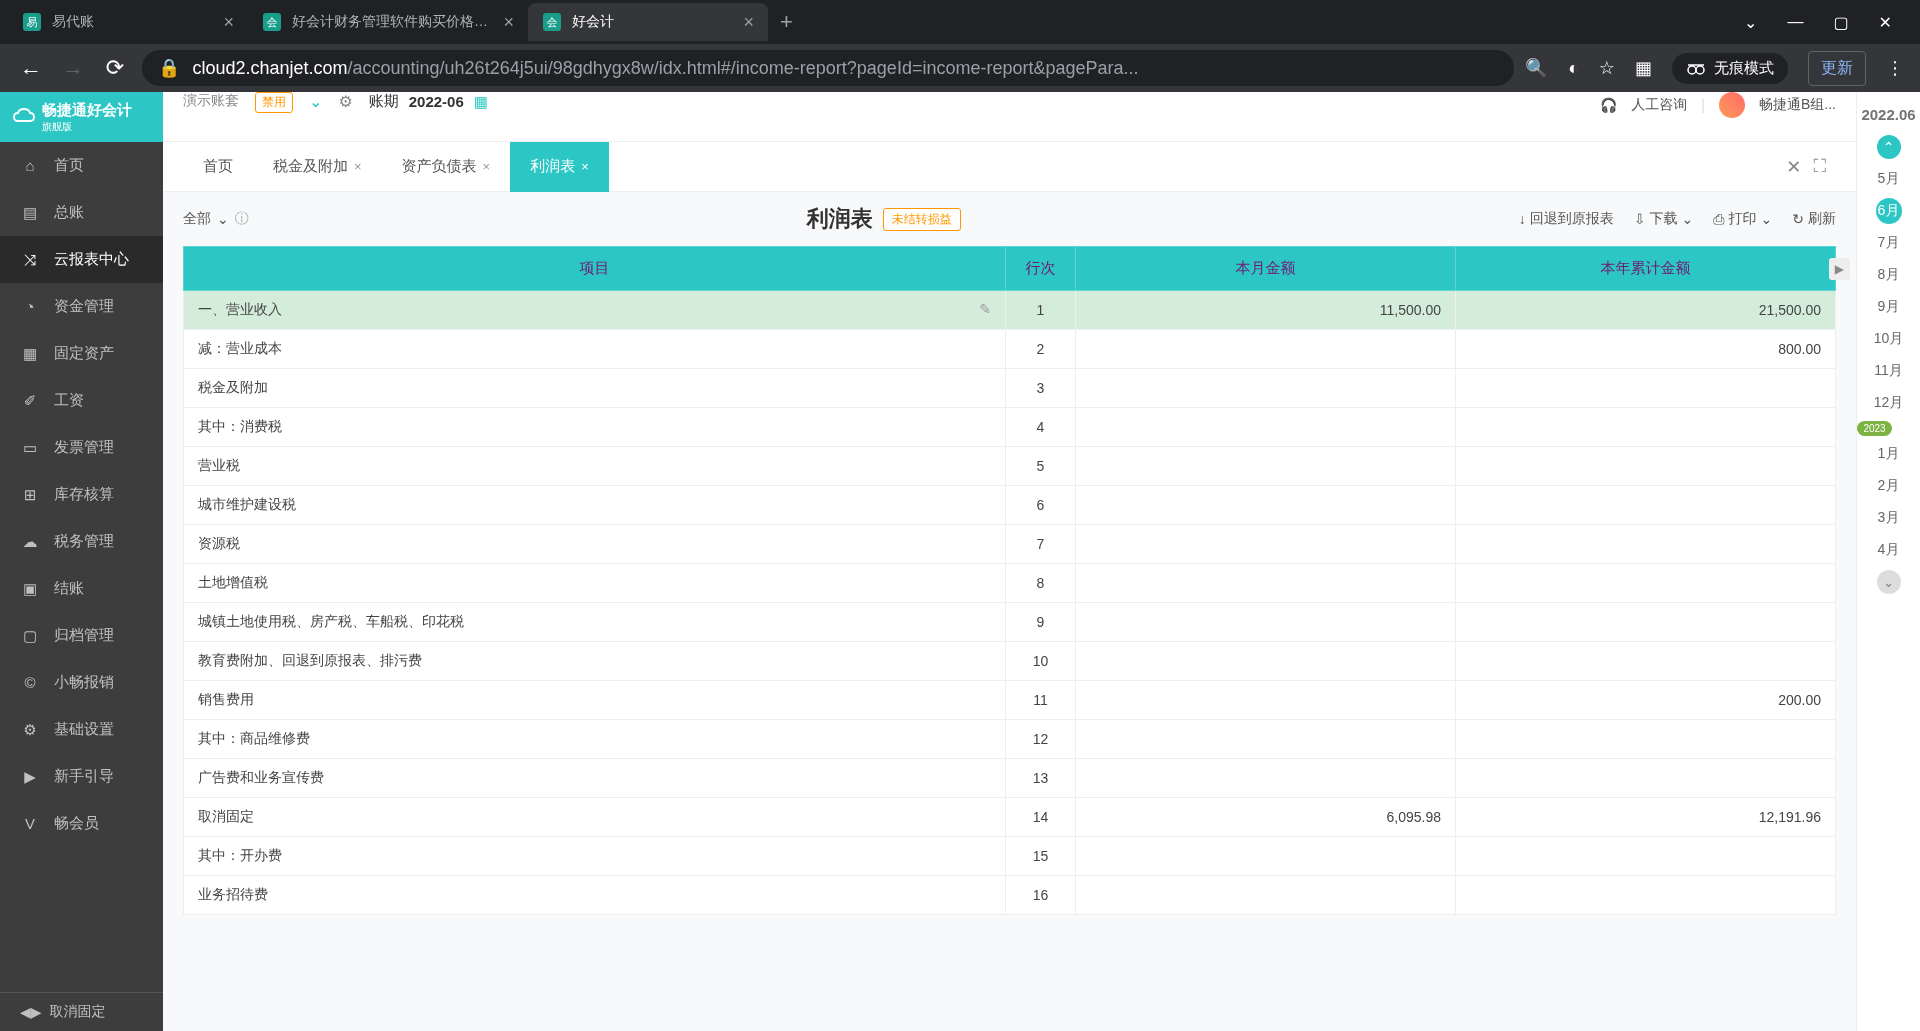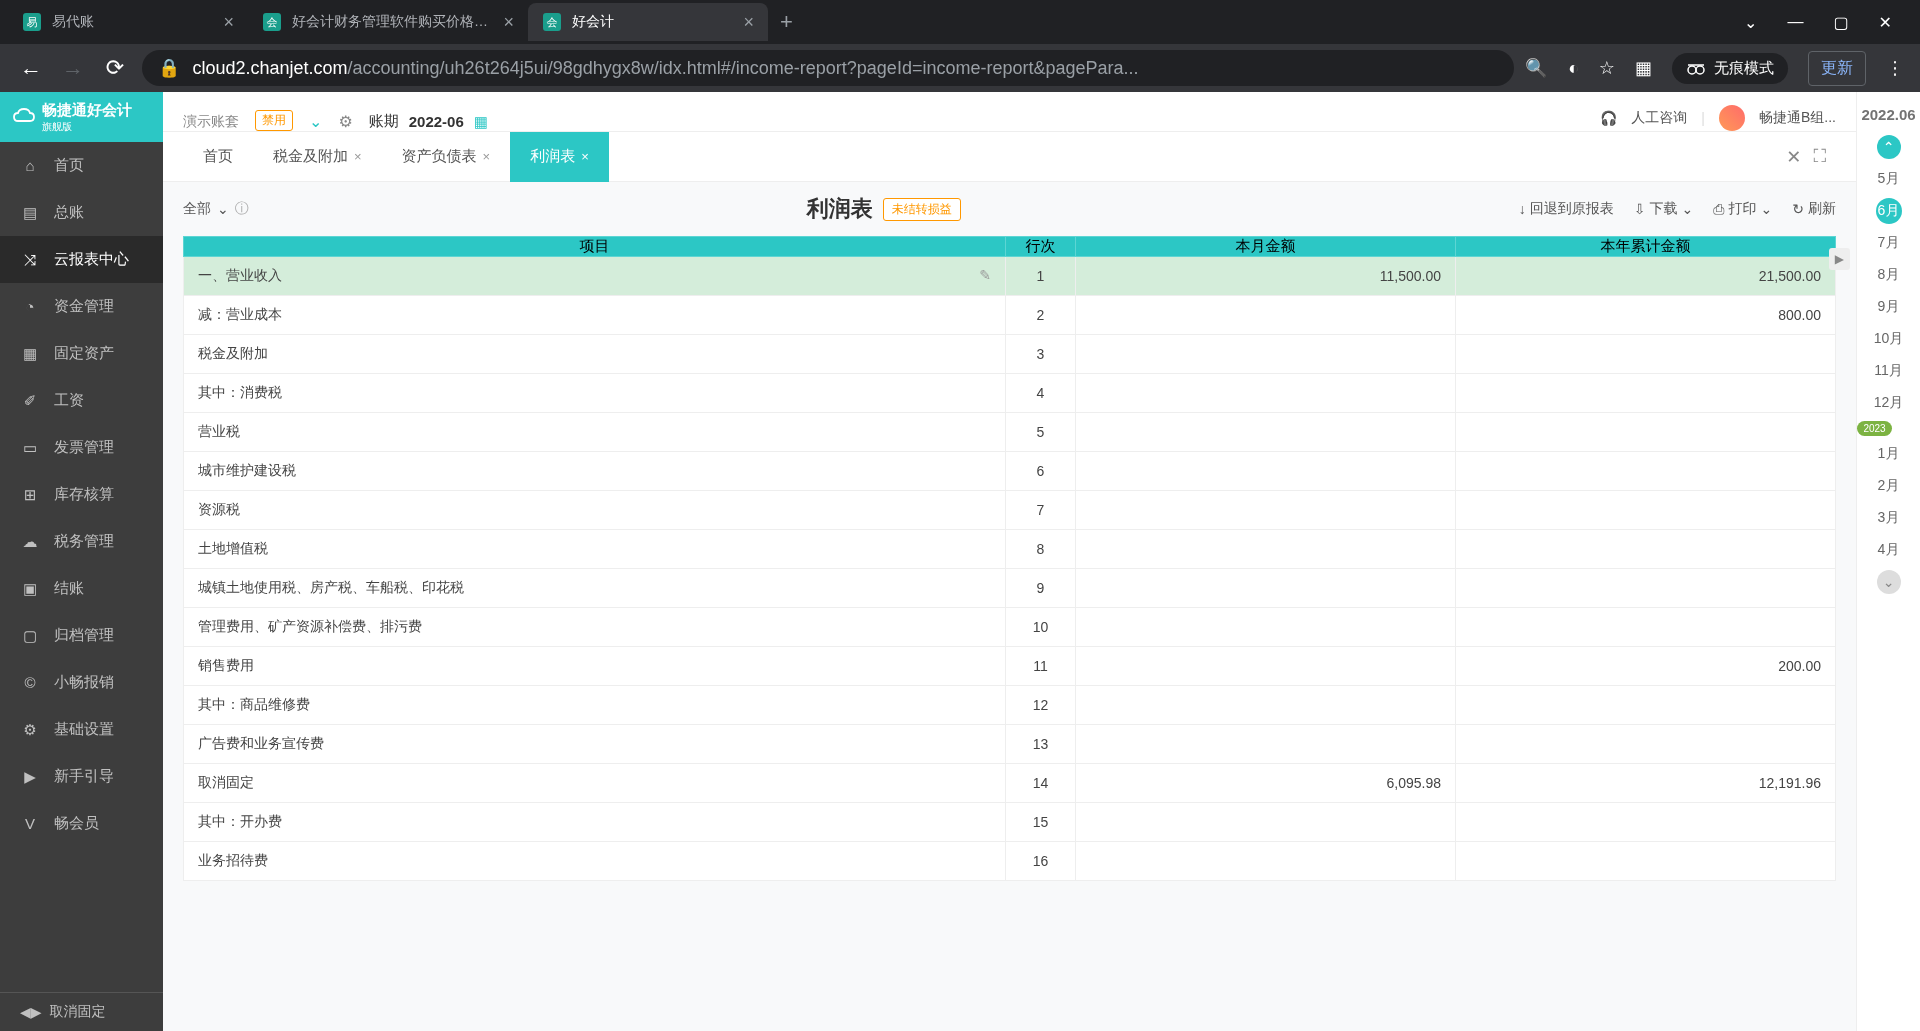--- a/index.html
+++ b/index.html
@@ -38,21 +38,21 @@
 .nav-item { display: flex; align-items: center; padding: 14px 20px; gap: 14px; font-size: 15px; cursor: pointer; }
 .nav-item.active { background: #2a2a2a; color: #fff; }
 .nav-icon { width: 20px; text-align: center; }
 .sidebar-footer { margin-top: auto; border-top: 1px solid #555; }
 .cancel-pin { display: flex; align-items: center; padding: 10px 20px; gap: 8px; font-size: 14px; cursor: pointer; }
 
 
 .main { flex: 1; display: flex; flex-direction: column; background: #fff; overflow: hidden; }
 
 
-.topbar { display: flex; align-items: flex-end; height: 40px; background: #fff; border-bottom: 1px solid #eee; padding: 0 20px; gap: 16px; }
+.topbar { display: flex; align-items: flex-start; height: 50px; background: #fff; border-bottom: 1px solid #eee; padding: 0 20px; gap: 16px; }
 .account-name { color: #888; font-size: 14px; }
 .disable-badge { border: 1px solid #ff9800; color: #ff9800; font-size: 12px; padding: 1px 6px; border-radius: 3px; }
 .period-area { display: flex; align-items: center; gap: 10px; color: #333; font-size: 15px; }
 .cal-icon { color: #2cc7c5; }
 .topbar-right { margin-left: auto; display: flex; align-items: center; gap: 14px; font-size: 14px; color: #555; }
 .user-avatar { width: 26px; height: 26px; border-radius: 50%; background: linear-gradient(45deg, #ff9a56, #ff6b6b); }
 
 
 .content-tabs { display: flex; align-items: center; height: 50px; background: #fff; padding: 0 20px; gap: 0; border-bottom: 1px solid #eee; }
 .ctab { padding: 0 20px; height: 50px; display: flex; align-items: center; gap: 6px; color: #555; font-size: 15px; cursor: pointer; }
@@ -67,21 +67,21 @@
 .filter-all { color: #555; font-size: 14px; display: flex; gap: 6px; align-items: center; }
 .report-title-area { flex: 1; text-align: center; display: flex; justify-content: center; align-items: center; gap: 10px; }
 .report-title { font-size: 22px; font-weight: bold; color: #333; }
 .status-badge { background: #fff; border: 1px solid #ff9800; color: #ff9800; font-size: 12px; padding: 2px 8px; border-radius: 3px; }
 .toolbar-actions { display: flex; gap: 20px; font-size: 14px; color: #555; }
 .toolbar-actions > div { cursor: pointer; display: flex; gap: 4px; align-items: center; }
 
 
 .table-wrap { flex: 1; overflow: auto; padding: 0 20px 20px 20px; background: #f8f9fa; position: relative; }
 .report-table { width: 100%; border-collapse: collapse; background: #fff; }
-.report-table thead th { background: #2cc7c5; color: #000000; font-weight: normal; font-size: 15px; border: 1px solid #5dd5d3; text-align: center; }
+.report-table thead th { background: #2cc7c5; color: #701a75; font-weight: normal; padding: 12px; font-size: 15px; border: 1px solid #5dd5d3; text-align: center; }
 .report-table td { padding: 10px 14px; border: 1px solid #eee; font-size: 14px; color: #444; }
 .report-table td.num { text-align: center; width: 70px; }
 .report-table td.amt { text-align: right; width: 380px; }
 .report-table tr.highlight td { background: #d4edda; }
 .row-edit-icon { float: right; color: #999; cursor: pointer; }
 .col-item { width: auto; }
 .table-arrow { position: absolute; top: 12px; right: 6px; background: #eee; padding: 4px 6px; border-radius: 3px; color: #888; cursor: pointer; font-size: 12px; }
 
 
 .month-rail { width: 64px; background: #fff; border-left: 1px solid #eee; display: flex; flex-direction: column; align-items: center; padding-top: 6px; font-size: 14px; color: #666; flex-shrink: 0; }
@@ -382,21 +382,21 @@
               <td class="amt"></td>
               <td class="amt"></td>
             </tr>
             <tr>
               <td>城镇土地使用税、房产税、车船税、印花税</td>
               <td class="num">9</td>
               <td class="amt"></td>
               <td class="amt"></td>
             </tr>
             <tr>
-              <td>管理费用、矿产资源补偿费、排污费</td>
+              <td>教育费附加、回退到原报表、排污费</td>
               <td class="num">10</td>
               <td class="amt"></td>
               <td class="amt"></td>
             </tr>
             <tr>
               <td>销售费用</td>
               <td class="num">11</td>
               <td class="amt"></td>
               <td class="amt">200.00</td>
             </tr>

